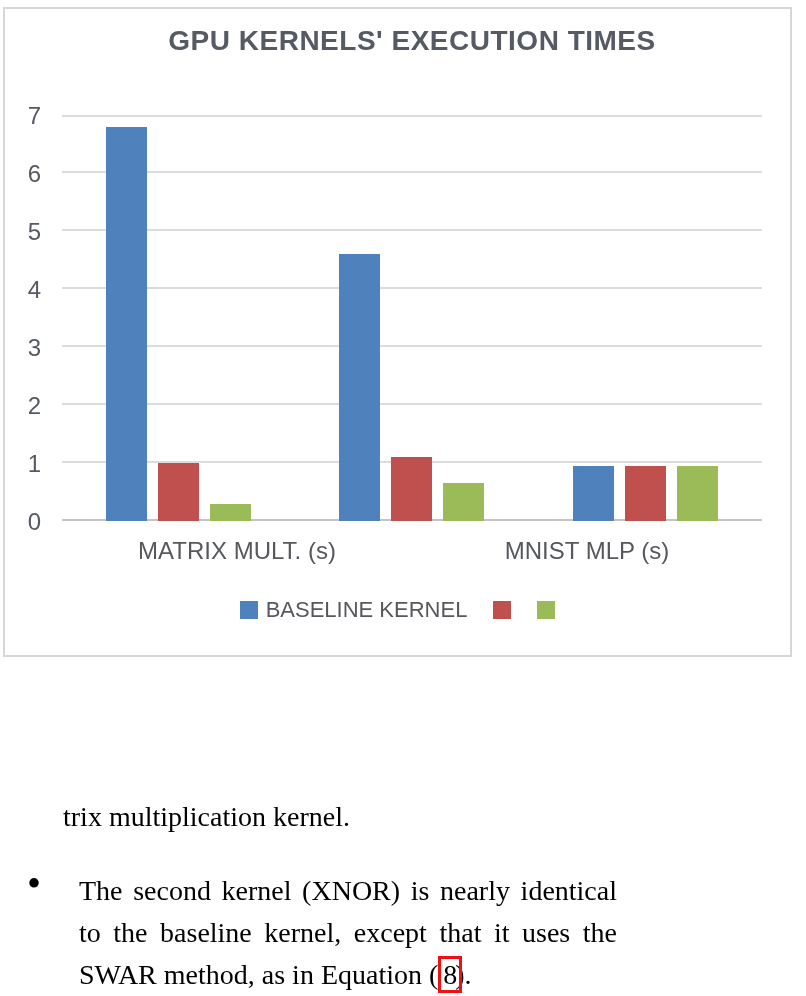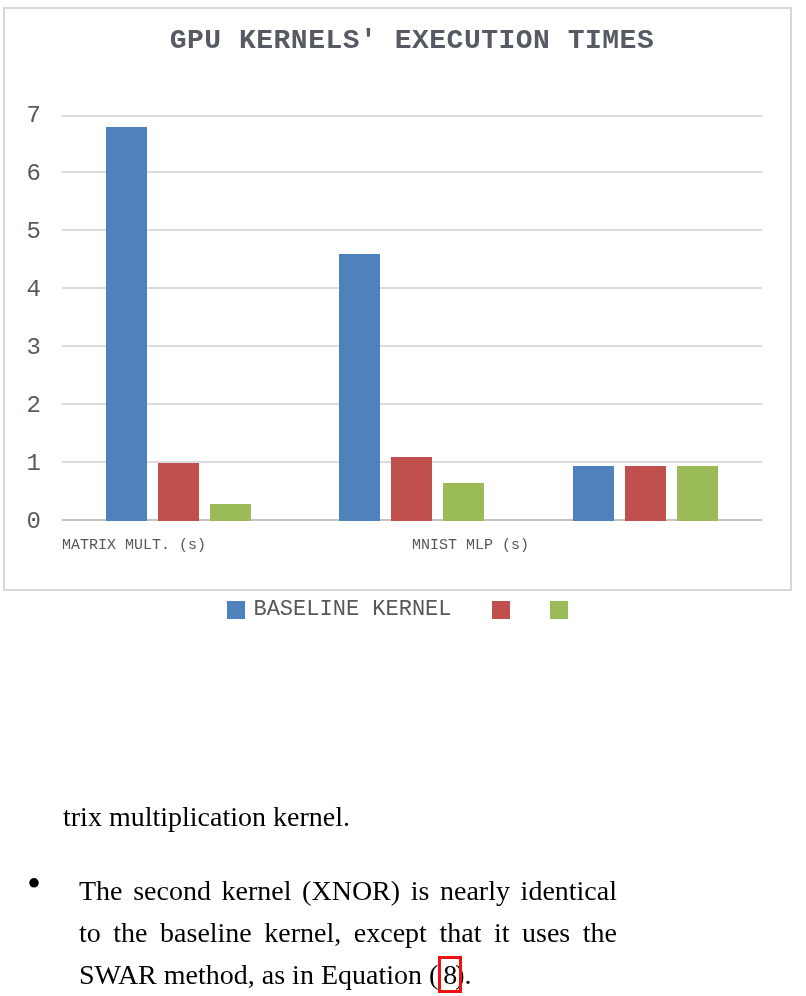--- a/index.html
+++ b/index.html
@@ -8,25 +8,25 @@
     width: 806px;
     height: 996px;
     background: #ffffff;
     overflow: hidden;
   }
 
   
   .chart-panel {
     position: absolute;
     left: 3px; top: 7px;
-    width: 789px; height: 584px;
+    width: 789px; height: 650px;
     box-sizing: border-box;
     border: 2px solid #d7d7d7;
     background: #ffffff;
-    font-family: Liberation Mono, monospace;
+    font-family: Liberation Sans, sans-serif;
   }
   .chart-title {
     position: absolute;
     left: 57px; top: 16px;
     width: 700px;
     margin: 0;
     text-align: center;
     font-size: 28px;
     font-weight: bold;
     letter-spacing: 0.5px;
@@ -71,31 +71,32 @@
     color: #555a62;
   }
   .x-labels {
     position: absolute;
     left: 57px; top: 528px;
     width: 700px;
     display: flex;
   }
   .x-label {
     flex: 1;
-    font-size: 15px;
+    text-align: center;
+    font-size: 24px;
     color: #56585c;
   }
   .legend {
     position: absolute;
     left: 0; top: 588px;
     width: 100%;
     display: flex;
     justify-content: center;
     align-items: center;
-    gap: 40px;
+    gap: 26px;
   }
   .legend-item { display: flex; align-items: center; gap: 8px; }
   .swatch { width: 18px; height: 18px; }
   .legend-label { font-size: 22px; color: #56585c; }
 
   
   .doc {
     position: absolute;
     left: 0; top: 796px;
     width: 644px;

